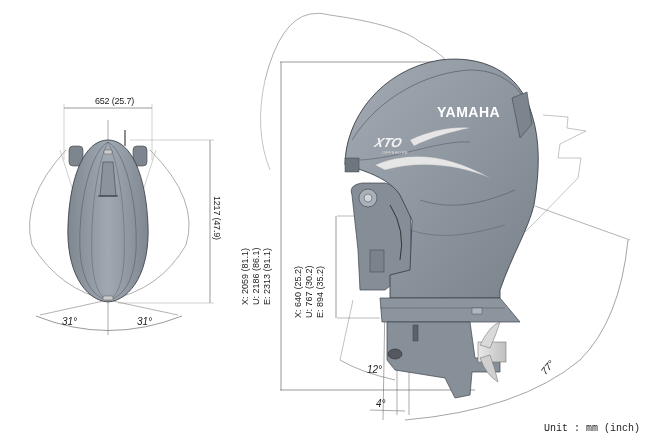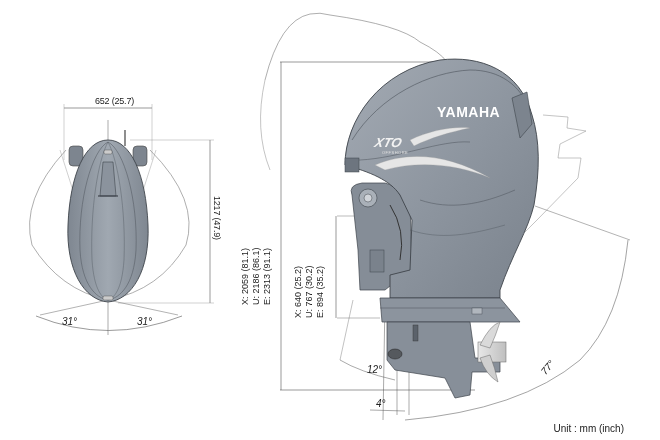--- a/index.html
+++ b/index.html
@@ -4,21 +4,21 @@
 <style>
   html,body{margin:0;padding:0;background:#ffffff;}
   body{width:660px;height:440px;overflow:hidden;position:relative;font-family:"Liberation Sans",sans-serif;}
   #stage{position:absolute;left:0;top:0;width:660px;height:440px;}
   svg{position:absolute;left:0;top:0;}
   .lbl{position:absolute;font-family:"Liberation Sans",sans-serif;font-size:9px;color:#222;white-space:nowrap;font-stretch:condensed;letter-spacing:-0.2px;}
   .vert-cw{transform-origin:left top;transform:rotate(90deg);}
   .vblock{position:absolute;transform-origin:left top;transform:rotate(-90deg);font-size:9px;line-height:11px;color:#222;font-family:"Liberation Sans",sans-serif;}
   .vblock div{white-space:nowrap;}
   .ang{position:absolute;font-size:10px;font-style:italic;color:#222;font-family:"Liberation Sans",sans-serif;}
-  .unit{position:absolute;right:36px;bottom:6px;font-size:10px;color:#222;font-family:Liberation Sans, sans-serif;}
+  .unit{position:absolute;right:20px;bottom:6px;font-size:10px;color:#222;font-family:Liberation Mono, monospace;}
   .brand{position:absolute;font-family:"Liberation Sans",sans-serif;font-weight:bold;color:#fff;font-size:14px;letter-spacing:0.5px;}
   .xto{position:absolute;font-family:"Liberation Sans",sans-serif;font-weight:bold;font-style:italic;color:#f2f2f2;font-size:13px;}
   .xto-sub{position:absolute;font-family:"Liberation Sans",sans-serif;font-size:4px;color:#e0e0e0;letter-spacing:0.5px;}
 </style>
 </head>
 <body>
 
 <div id="stage">
 
   <svg width="660" height="440" viewBox="0 0 660 440">

